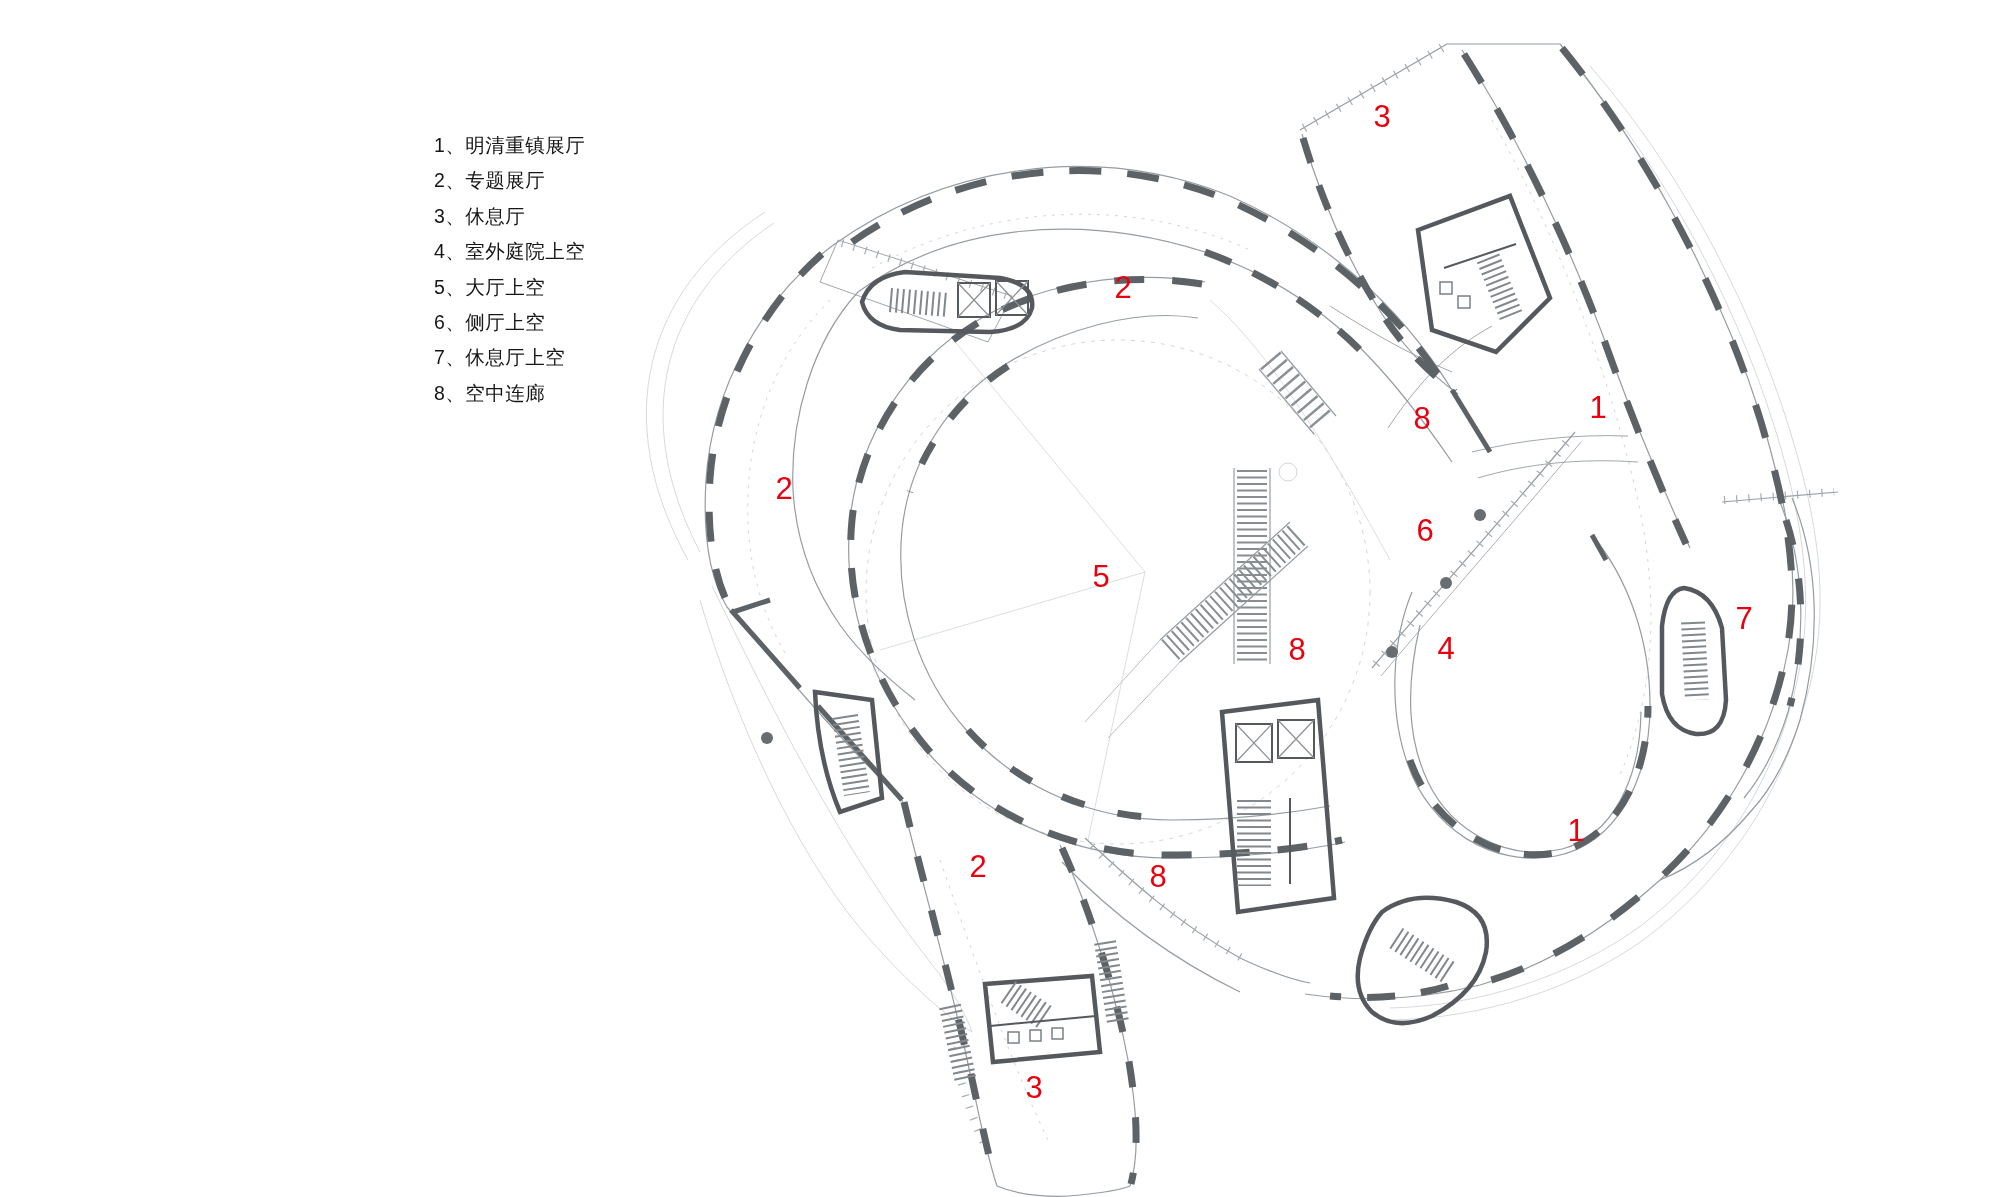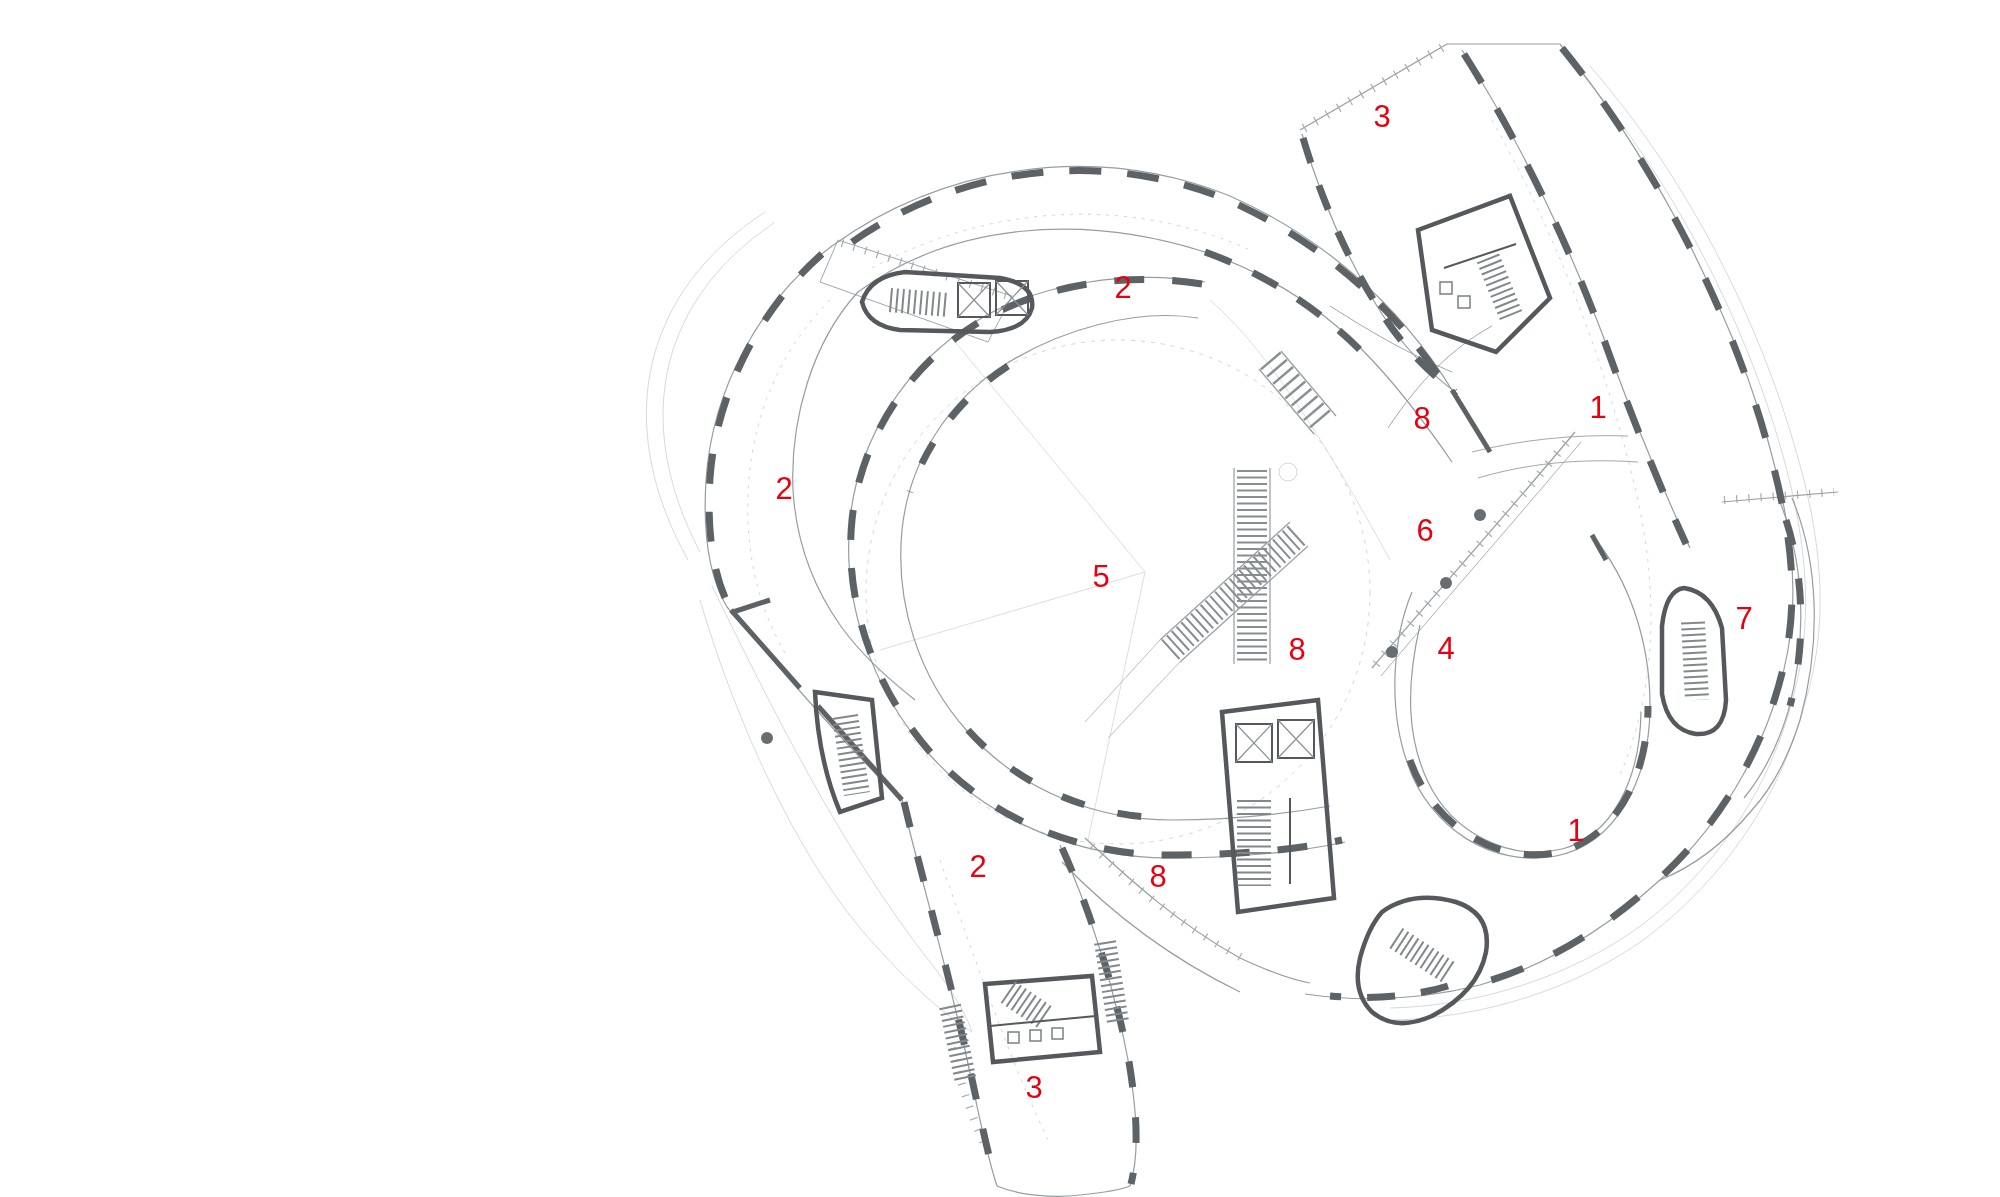--- a/index.html
+++ b/index.html
@@ -10,20 +10,30 @@
                letter-spacing:0.5px;white-space:nowrap;}
   svg{position:absolute;left:0;top:0;}
   svg *{vector-effect:none;}
   .rlabel{font-family:"Liberation Sans","DejaVu Sans",sans-serif;font-size:31px;fill:#e8000f;}
 </style>
 </head>
 <body>
 
 <div class="stage">
 
+  <div class="legend">
+    <div class="legend-item">1、明清重镇展厅</div>
+    <div class="legend-item">2、专题展厅</div>
+    <div class="legend-item">3、休息厅</div>
+    <div class="legend-item">4、室外庭院上空</div>
+    <div class="legend-item">5、大厅上空</div>
+    <div class="legend-item">6、侧厅上空</div>
+    <div class="legend-item">7、休息厅上空</div>
+    <div class="legend-item">8、空中连廊</div>
+  </div>
 
   <svg width="2000" height="1197" viewBox="0 0 2000 1197" fill="none">
 
     <g stroke="#d6dadc" stroke-width="1">
       <path d="M 765 212 C 645 290, 610 420, 688 560"></path>
       <path d="M 774 223 C 662 298, 630 418, 700 552"></path>
       <path d="M 712 586 C 770 705, 842 850, 930 962 C 952 990, 966 1014, 972 1032 C 940 1012, 900 975, 860 928 C 795 850, 735 720, 700 600"></path>
       <path d="M 1582 74 C 1672 180, 1744 318, 1782 452 C 1810 552, 1812 624, 1794 694 C 1770 790, 1716 868, 1642 925 C 1572 976, 1480 1006, 1390 1008"></path>
       <path d="M 1590 66 C 1686 176, 1760 320, 1798 458 C 1826 556, 1826 632, 1806 700 C 1780 800, 1722 880, 1646 938 C 1574 990, 1482 1018, 1392 1020"></path>
     </g>

